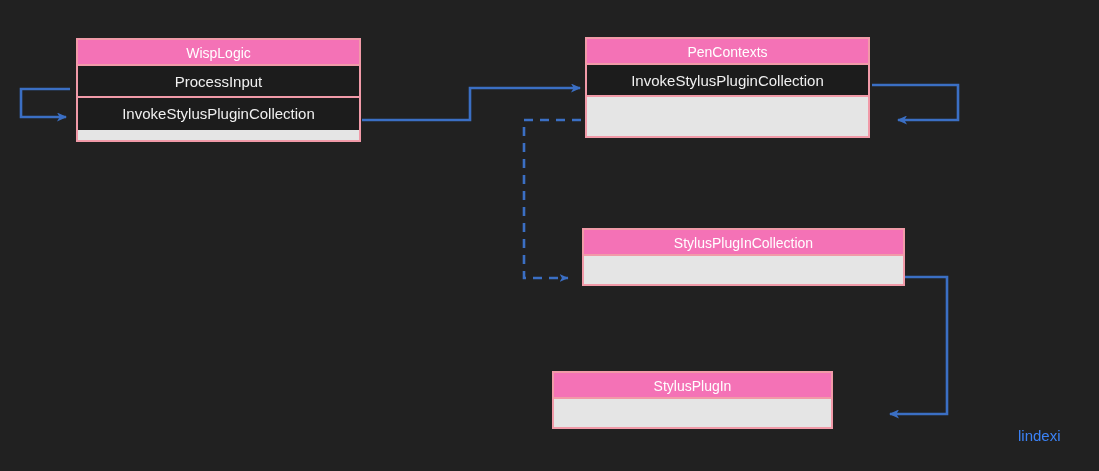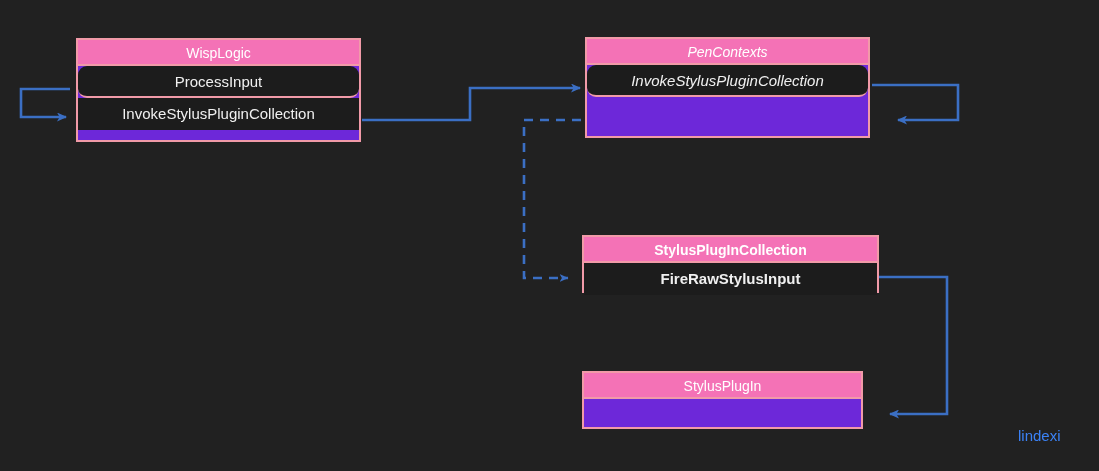--- a/index.html
+++ b/index.html
@@ -12,21 +12,21 @@
     width: 1099px;
     height: 471px;
     background: #212121;
     overflow: hidden;
     font-family: "Liberation Sans", sans-serif;
   }
   .uml-box {
     position: absolute;
     border: 2px solid #f19aa8;
     box-sizing: border-box;
-    background: #6d28d9;
+    background: #e5e5e5;
   }
   .box-header {
     background: #f472b6;
     color: #ffffff;
     text-align: center;
     font-size: 14px;
     line-height: 26px;
     height: 26px;
     border-bottom: 2px solid #f19aa8;
     box-sizing: border-box;
@@ -39,21 +39,20 @@
     text-align: center;
     font-size: 15px;
     line-height: 32px;
     height: 32px;
     box-sizing: border-box;
     white-space: nowrap;
     overflow: hidden;
   }
   .box-row.divided {
     border-bottom: 2px solid #f19aa8;
-    border-radius: 9px;
   }
   #arrow-layer {
     position: absolute;
     left: 0;
     top: 0;
     width: 1099px;
     height: 471px;
     pointer-events: none;
   }
   .watermark {
@@ -91,29 +90,28 @@
 
     <path d="M 865,277 L 947,277 L 947,414 L 890,414" fill="none" stroke="#3b6fc4" stroke-width="2.6" marker-end="url(#ah-left)"></path>
   </svg>
 
   <div class="uml-box" style="left:76px; top:38px; width:285px; height:104px;">
     <div class="box-header">WispLogic</div>
     <div class="box-row divided">ProcessInput</div>
     <div class="box-row">InvokeStylusPluginCollection</div>
   </div>
 
-  <div class="uml-box" style="left:585px; top:37px; width:285px; height:101px;font-style:italic;">
+  <div class="uml-box" style="left:585px; top:37px; width:285px; height:101px;">
     <div class="box-header">PenContexts</div>
     <div class="box-row divided">InvokeStylusPluginCollection</div>
   </div>
 
-  <div class="uml-box" style="left:582px; top:235px; width:297px; height:58px;font-weight:bold;">
+  <div class="uml-box" style="left:582px; top:228px; width:323px; height:58px;">
     <div class="box-header">StylusPlugInCollection</div>
-    <div class="box-row">FireRawStylusInput</div>
   </div>
 
-  <div class="uml-box" style="left:582px; top:371px; width:281px; height:58px;">
+  <div class="uml-box" style="left:552px; top:371px; width:281px; height:58px;">
     <div class="box-header">StylusPlugIn</div>
   </div>
 
   <div class="watermark" style="left:1018px; top:427px;">lindexi</div>
 
 </div>
 
 </body></html>

